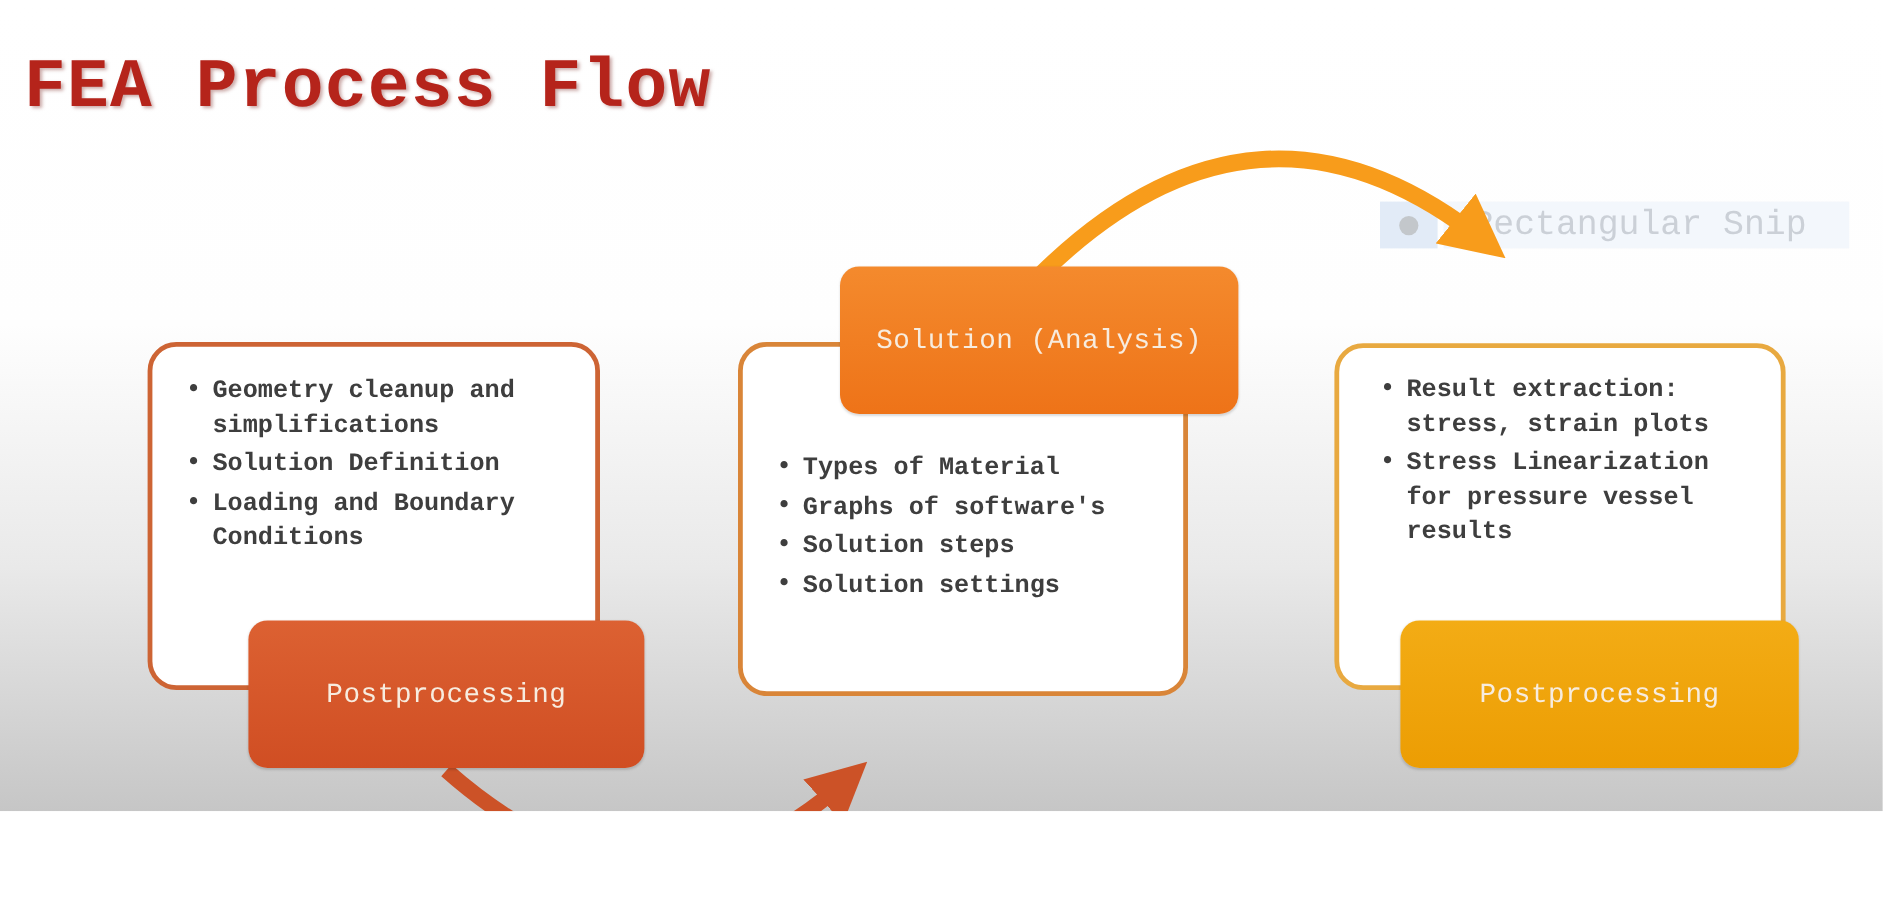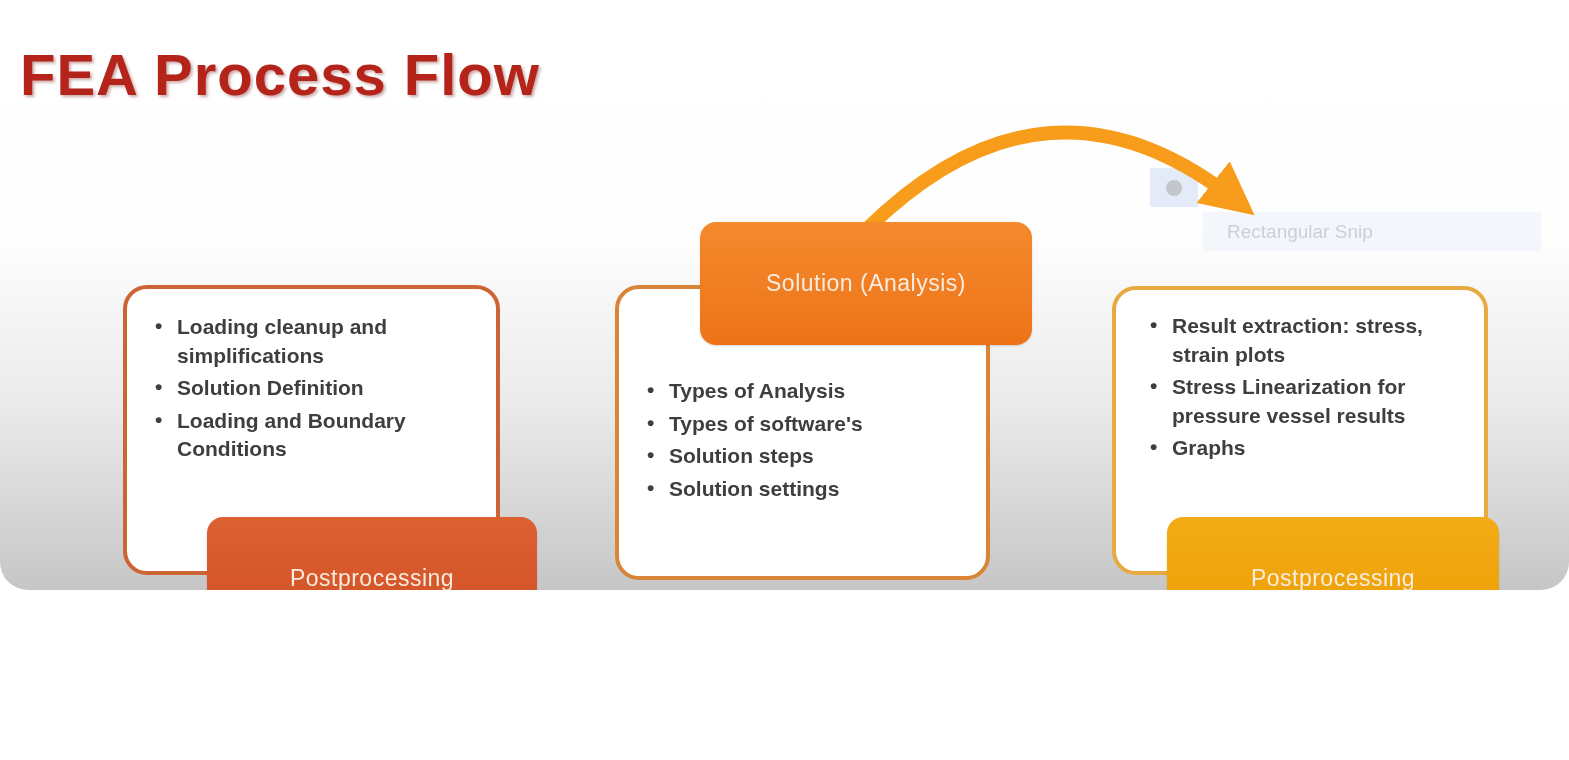--- a/index.html
+++ b/index.html
@@ -1,20 +1,19 @@
 <!DOCTYPE html>
 <html><head>
 <meta charset="utf-8">
 <style>
   html,body{margin:0;padding:0;background:#ffffff;}
   .stage{
-    position:relative;width:1569px;height:590px;overflow:hidden;
-    font-family:Liberation Sans, sans-serif;
+    position:relative;width:1569px;height:676px;overflow:hidden;
+    font-family:Liberation Mono, monospace;
     background:linear-gradient(180deg,#ffffff 0%,#fefefe 40%,#e9e9e9 70%,#c6c6c6 100%);
-    border-radius:28px;
   }
   .slide-title{
     position:absolute;left:20px;top:2px;z-index:5;
     font-size:58px;font-weight:700;letter-spacing:1px;color:#b5241b;
     text-shadow:2px 2px 3px rgba(110,18,12,.35);
   }
   
   .card{position:absolute;background:#ffffff;border-radius:24px;z-index:1;box-sizing:border-box;}
   .card1{left:123px;top:285px;width:377px;height:290px;border:4px solid #cd6434;}
   .card2{left:615px;top:285px;width:375px;height:295px;border:4px solid #d98538;}
@@ -40,57 +39,56 @@
   .label3{left:1167px;top:517px;background:linear-gradient(180deg,#f3ac15,#ec9d03);}
   
   .snip{position:absolute;left:1150px;top:168px;height:39px;display:flex;z-index:2;}
   .snip-chip{
     width:48px;height:39px;background:rgba(221,232,246,.85);
     display:flex;align-items:center;justify-content:center;margin-right:5px;
   }
   .snip-dot{width:16px;height:16px;border-radius:50%;background:#c3c7cb;}
   .snip-panel{
     width:314px;height:39px;background:rgba(239,245,251,.78);
-    color:#cbd0d7;font-size:19px;line-height:39px;padding-left:24px;
-    white-space:nowrap;overflow:hidden;margin-top:44px;
+    color:#cbd0d7;font-size:29px;line-height:39px;padding-left:24px;
+    white-space:nowrap;overflow:hidden;
   }
   
   .arrows{position:absolute;left:0;top:0;z-index:3;pointer-events:none;}
 </style>
 </head>
 <body>
 
 <div class="stage">
 
   <h1 class="slide-title">FEA Process Flow</h1>
 
   <div class="card card1">
     <ul class="bullets">
-      <li>Loading cleanup and simplifications</li>
+      <li>Geometry cleanup and simplifications</li>
       <li>Solution Definition</li>
       <li>Loading and Boundary Conditions</li>
     </ul>
   </div>
   <div class="label label1">Postprocessing</div>
 
   <div class="card card2">
     <ul class="bullets">
-      <li>Types of Analysis</li>
-      <li>Types of software's</li>
+      <li>Types of Material</li>
+      <li>Graphs of software's</li>
       <li>Solution steps</li>
       <li>Solution settings</li>
     </ul>
   </div>
   <div class="label label2">Solution (Analysis)</div>
 
   <div class="card card3">
     <ul class="bullets">
       <li>Result extraction: stress, strain plots</li>
       <li>Stress Linearization for pressure vessel results</li>
-      <li>Graphs</li>
     </ul>
   </div>
   <div class="label label3">Postprocessing</div>
 
   <div class="snip">
     <div class="snip-chip">
       <span class="snip-dot"></span>
     </div>
     <div class="snip-panel">Rectangular Snip</div>
   </div>

